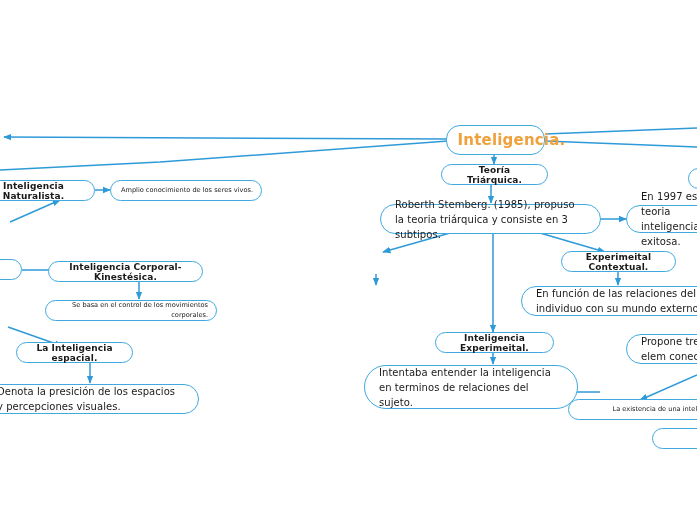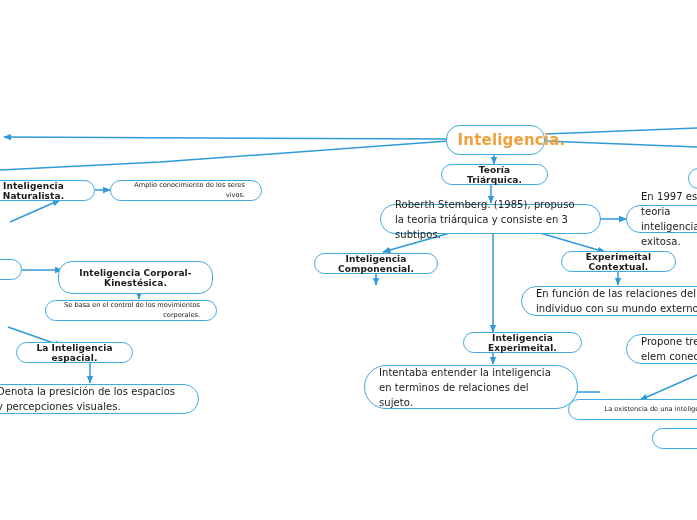--- a/index.html
+++ b/index.html
@@ -54,21 +54,21 @@
     text-align:left;
     line-height:1.5;
     letter-spacing:.05px;
   }
   .t-detail-c{
     font-weight:normal;
     font-size:6.6px;
     text-align:right;
     line-height:1.5;
   }
-  .pad-c{padding:3px 16px;}
+  .pad-c{padding:3px 8px;}
   .pad-l{padding:5px 14px;}
 </style>
 </head>
 <body>
 
 <div id="canvas">
 
   <svg class="edges" viewBox="0 0 697 520" xmlns="http://www.w3.org/2000/svg">
     <defs>
       <marker id="ah" viewBox="0 0 10 10" refX="9" refY="5" markerWidth="5.5" markerHeight="5.5" orient="auto-start-reverse">
@@ -126,50 +126,47 @@
   </div>
 
   <div class="node pad-l" style="left:380px;top:204px;width:221px;height:30px;">
     <span class="lbl t-detail">Roberth Stemberg. (1985), propuso la teoria triárquica y consiste en 3 subtipos.</span>
   </div>
 
   <div class="node pad-l" style="left:626px;top:205px;width:120px;height:28px;">
     <span class="lbl t-detail">En 1997 esta teoria inteligencia exitosa.</span>
   </div>
 
-  <div class="node center pad-c" style="left:314px;top:253px;width:124px;height:21px;">
-    <span class="lbl t-topic">Inteligencia Componencial.</span>
-  </div>
 
   <div class="node center pad-c" style="left:561px;top:251px;width:115px;height:21px;">
     <span class="lbl t-topic">Experimeital Contextual.</span>
   </div>
   <div class="node pad-l" style="left:521px;top:286px;width:212px;height:30px;">
     <span class="lbl t-detail">En función de las relaciones del individuo con su mundo externo.</span>
   </div>
 
-  <div class="node center pad-c" style="left:435px;top:332px;width:119px;height:21px;margin-left:28px;">
+  <div class="node center pad-c" style="left:435px;top:332px;width:119px;height:21px;">
     <span class="lbl t-topic">Inteligencia Experimeital.</span>
   </div>
   <div class="node pad-l" style="left:364px;top:365px;width:214px;height:44px;">
     <span class="lbl t-detail">Intentaba entender la inteligencia en terminos de relaciones del sujeto.</span>
   </div>
 
   <div class="node center pad-c" style="left:-28px;top:180px;width:123px;height:21px;">
     <span class="lbl t-topic">Inteligencia Naturalista.</span>
   </div>
   <div class="node center pad-c" style="left:110px;top:180px;width:152px;height:21px;">
     <span class="lbl t-detail-c">Amplio conocimiento de los seres vivos.</span>
   </div>
 
   <div class="node center pad-c" style="left:-46px;top:259px;width:68px;height:21px;">
     <span class="lbl t-topic"></span>
   </div>
 
-  <div class="node center pad-c" style="left:58px;top:261px;width:155px;height:33px;">
+  <div class="node center pad-c" style="left:48px;top:261px;width:155px;height:21px;">
     <span class="lbl t-topic">Inteligencia Corporal-Kinestésica.</span>
   </div>
   <div class="node center pad-c" style="left:45px;top:300px;width:172px;height:21px;">
     <span class="lbl t-detail-c">Se basa en el control de los movimientos corporales.</span>
   </div>
 
   <div class="node center pad-c" style="left:16px;top:342px;width:117px;height:21px;">
     <span class="lbl t-topic">La Inteligencia espacial.</span>
   </div>
   <div class="node pad-l" style="left:-18px;top:384px;width:217px;height:30px;">

